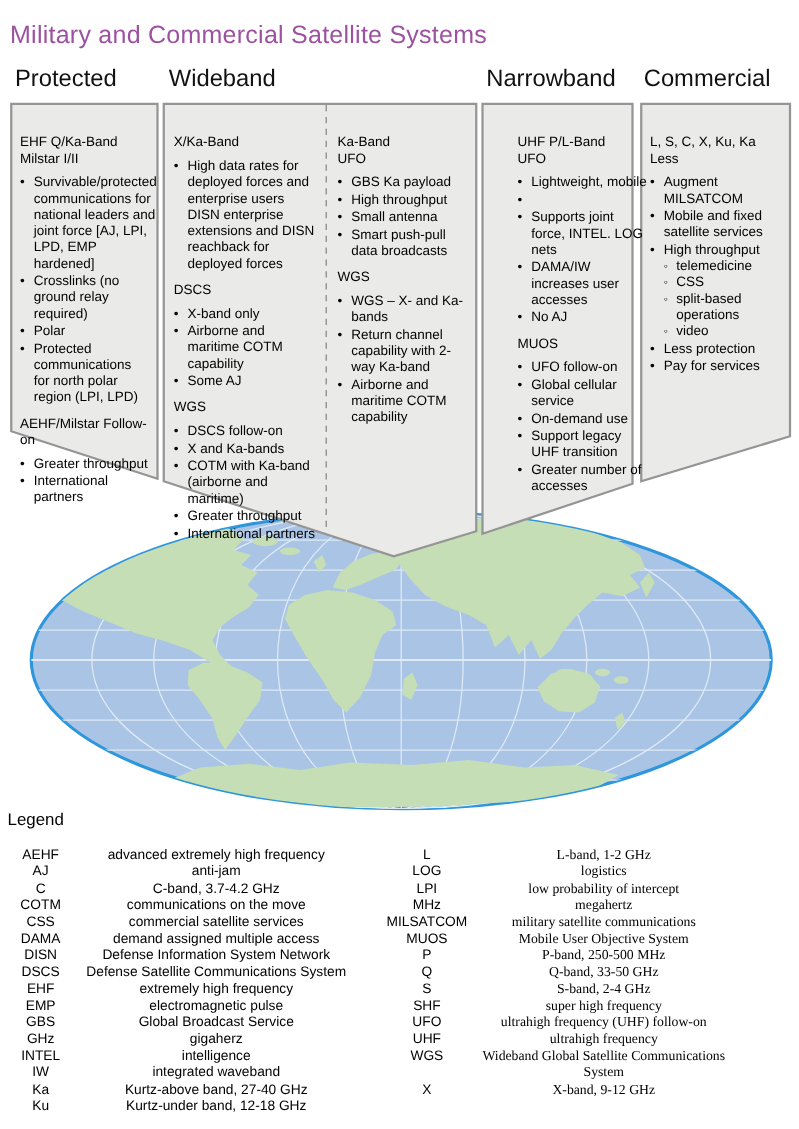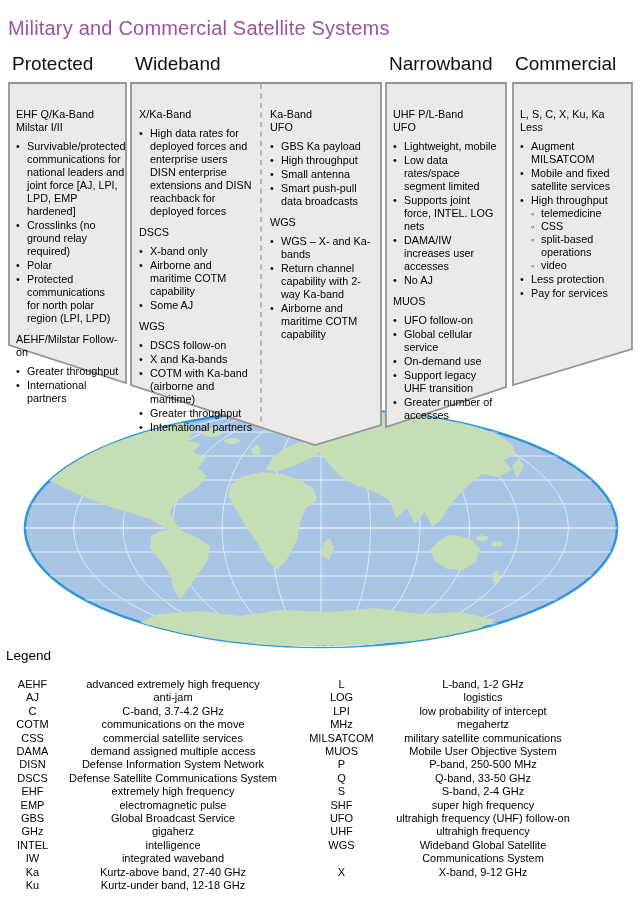--- a/index.html
+++ b/index.html
@@ -13,39 +13,39 @@
   .ocean{fill:var(--ocean,#a9c4e4);stroke:var(--globe_outline,#2e96dc);stroke-width:2.5;}
   .grat{stroke:var(--graticule,#dfeaf6);fill:none;stroke-width:1;}
   .eq{stroke-width:1.6;}
   .land{fill:var(--land,#c5deb5);stroke:none;}
   .panel{fill:var(--panel_fill,#eaeae8);stroke:var(--panel_border,#959595);stroke-width:1.8;}
   .divider{stroke:var(--panel_border,#959595);stroke-width:1.2;stroke-dasharray:5 4.5;}
   .panel-text{position:absolute;font-size:10.8px;line-height:13px;color:#000;}
   .pt0{left:16px;top:92px;width:103px}
   .pt1{left:139px;top:92px;width:114px}
   .pt2{left:270px;top:92px;width:104px}
-  .pt3{left:393px;top:92px;width:106px}
+  .pt3{left:414px;top:92px;width:106px}
   .pt4{left:520px;top:92px;width:106px}
   .panel-header{margin:8px 0 6px;}
   .panel-header:first-child{margin-top:16px;}
   .bullet{display:flex;margin-top:1px;}
   .bullet .mk{flex:0 0 11px;}
   .bullet .bt{flex:1 1 auto;}
   .bullet.sub{margin-left:11px;margin-top:0;}
   .bullet.sub .mk{flex:0 0 10px;font-size:9.5px;}
   .legend{position:absolute;left:0;top:648px;width:639px;}
   .legend-heading{position:absolute;left:6px;top:0;font-size:13.5px;color:#000;text-align:center;}
   .legend-col{position:absolute;top:30px;font-size:11px;line-height:13.4px;color:#000;text-align:center;}
   .legend-left{left:12px;width:286px;}
   .legend-right{left:300px;width:336px;}
   .lrow{display:flex;}
   .legend-left .abbr{flex:0 0 41px;}
   .legend-right .abbr{flex:0 0 83px;}
   .legend-left .def{width:240px;}
-  .legend-right .def{width:200px;}
+  .legend-right .def{width:200px;font-family:Liberation Serif, serif;}
 </style>
 </head>
 <body>
 
 <div class="stage">
 
   <div class="title">Military and Commercial Satellite Systems</div>
 
   <div class="col-header ch0">Protected</div>
   <div class="col-header ch1">Wideband</div>
@@ -234,21 +234,20 @@
       <div class="panel-header">
         <div class="ph-line">UHF P/L-Band</div>
         <div class="ph-line">UFO</div>
       </div>
       <div class="bullet">
         <span class="mk">•</span>
         <span class="bt">Lightweight, mobile</span>
       </div>
       <div class="bullet">
         <span class="mk">•</span>
-        <span class="bt">Low data rates/space segment limited</span>
       </div>
       <div class="bullet">
         <span class="mk">•</span>
         <span class="bt">Supports joint force, INTEL. LOG nets</span>
       </div>
       <div class="bullet">
         <span class="mk">•</span>
         <span class="bt">DAMA/IW increases user accesses</span>
       </div>
       <div class="bullet">

